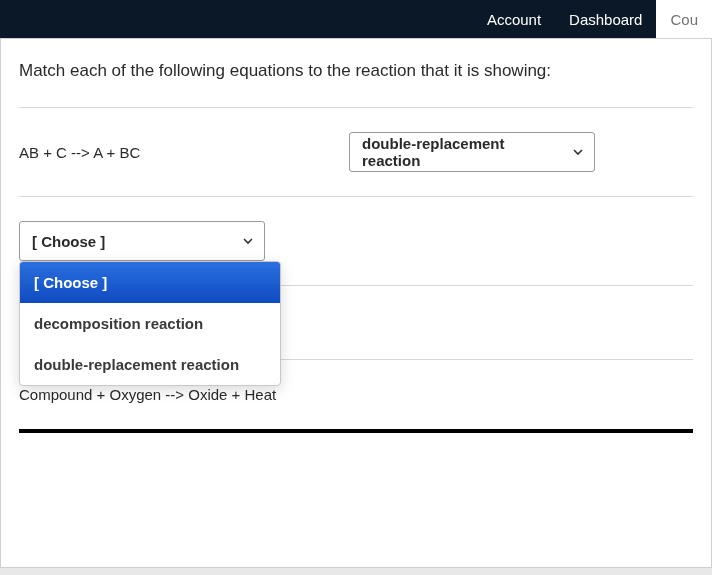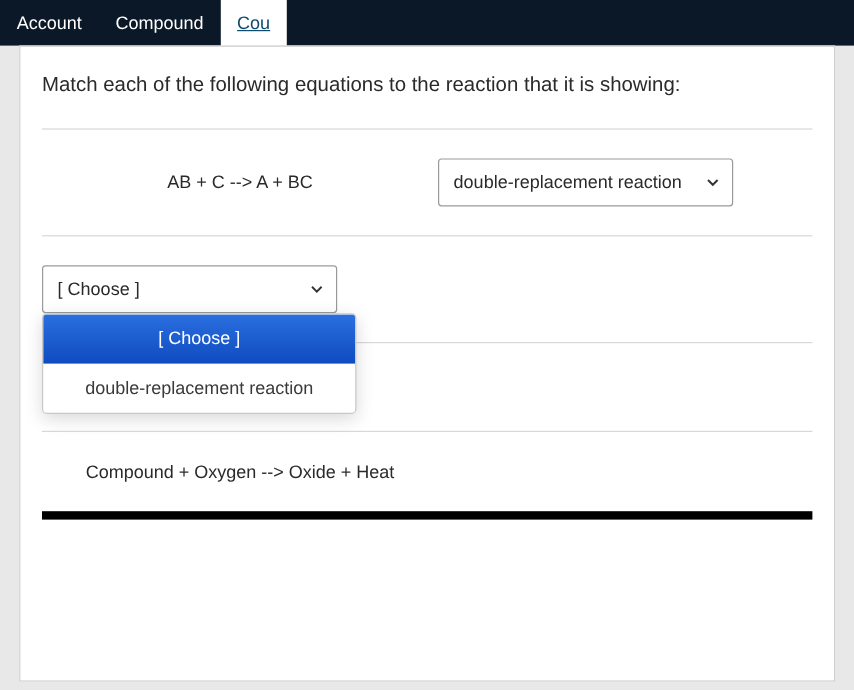--- a/index.html
+++ b/index.html
@@ -11,72 +11,72 @@
       font-family: -apple-system, BlinkMacSystemFont, "Segoe UI", Helvetica, Arial, sans-serif;
       background: #e8e8e8;
       width: 712px;
       height: 575px;
       overflow: hidden;
     }
     .topnav {
       background: #0a1828;
       height: 38px;
       display: flex;
+      justify-content: flex-end;
       align-items: center;
       padding-right: 0;
     }
     .nav-item {
       color: #fff;
       font-size: 15px;
       padding: 0 14px;
       height: 100%;
       display: flex;
       align-items: center;
       cursor: pointer;
     }
     .nav-item.active {
       background: #fff;
-      color: #0c4a6e;
-      text-decoration: underline;
+      color: #737373;
     }
     .content {
       background: #fff;
-      margin: 0 16px;
+      margin: 0 0;
       border: 1px solid #d0d0d0;
       padding: 22px 18px 30px 18px;
       min-height: 530px;
     }
     .prompt {
       font-size: 17px;
       color: #2a2a2a;
       margin-bottom: 26px;
     }
     .row {
       display: flex;
       align-items: center;
       border-top: 1px solid #d8d8d8;
       padding: 24px 0;
       min-height: 74px;
       position: relative;
-      text-align: center;
     }
     .row:first-of-type {
       border-top: 1px solid #d8d8d8;
     }
     .row:last-of-type {
-      border-bottom: 7px solid #000000;
+      border-bottom: 4px solid #000000;
     }
     .equation {
       flex: 0 0 330px;
       font-size: 15px;
       color: #2a2a2a;
     }
     .select-wrap {
       position: relative;
       flex: 0 0 250px;
+      font-weight: bold;
     }
     .selectbox {
       width: 246px;
       height: 40px;
       border: 1px solid #9a9a9a;
       border-radius: 3px;
       background: #fff;
       padding: 0 30px 0 12px;
       font-size: 15px;
       color: #2a2a2a;
@@ -116,21 +116,21 @@
       background: #1a5fd6;
       background: linear-gradient(180deg, #2a6fe0 0%, #0f4bc0 100%);
       color: #fff;
     }
   </style>
 </head>
 <body>
 
 <div class="topnav">
   <div class="nav-item">Account</div>
-  <div class="nav-item">Compound</div>
+  <div class="nav-item">Dashboard</div>
   <div class="nav-item active">Cou</div>
 </div>
 
 <div class="content">
   <div class="prompt">Match each of the following equations to the reaction that it is showing:</div>
 
   <div class="row">
     <div class="equation">AB + C --&gt; A + BC</div>
     <div class="select-wrap">
       <div class="selectbox">
@@ -149,20 +149,21 @@
       <div class="selectbox">
         <span>[ Choose ]</span>
         <span class="caret">
           <svg width="12" height="12" viewBox="0 0 12 12">
               <path d="M2 4 L6 8 L10 4" fill="none" stroke="#333" stroke-width="1.6"></path>
             </svg>
         </span>
       </div>
       <div class="dropdown">
         <div class="dropdown-item highlight">[ Choose ]</div>
+        <div class="dropdown-item">decomposition reaction</div>
         <div class="dropdown-item">double-replacement reaction</div>
       </div>
     </div>
   </div>
 
 
   <div class="row">
     <div class="equation">A + B --&gt; AB</div>
   </div>
 

